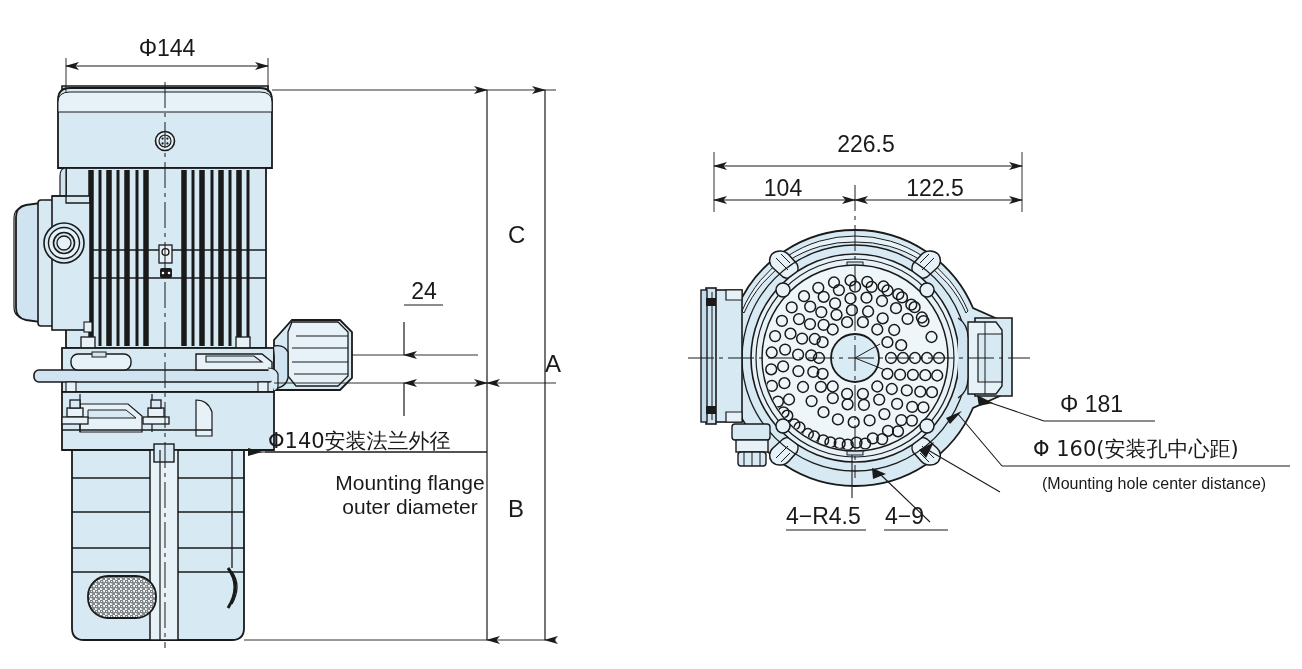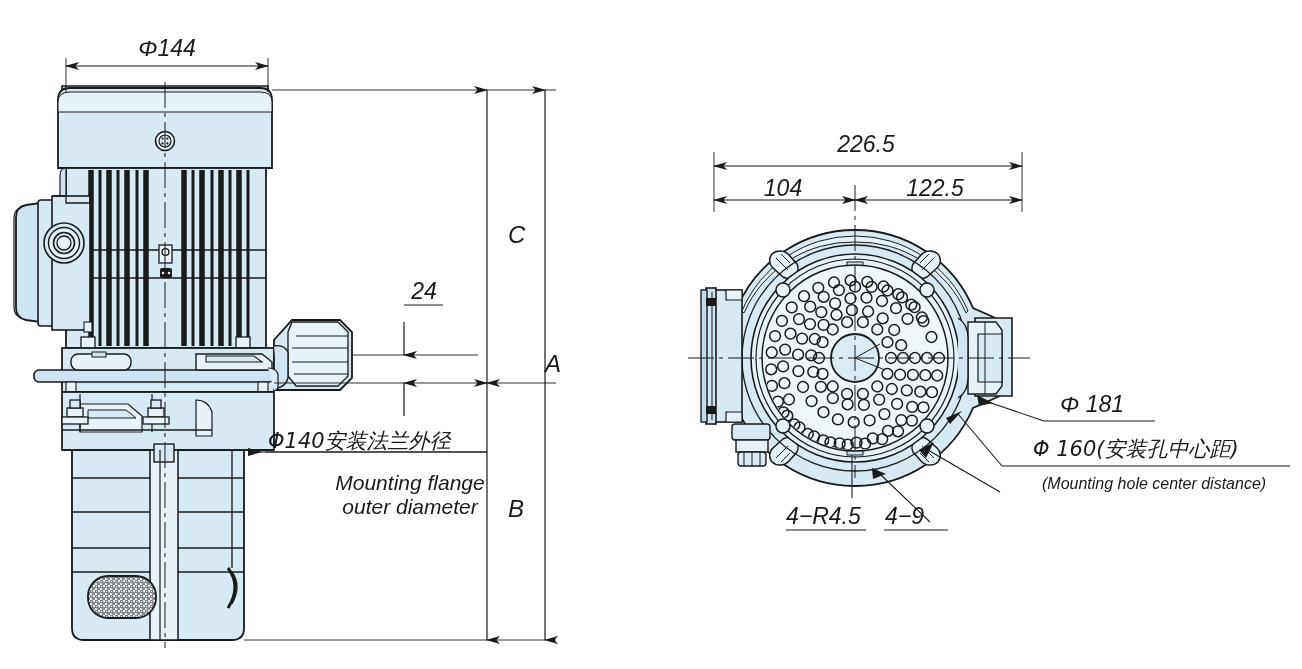--- a/index.html
+++ b/index.html
@@ -2,21 +2,21 @@
 <html><head>
 <meta charset="utf-8">
 <title>Pump Dimensional Drawing</title>
 <style>
   html,body{margin:0;padding:0;background:#ffffff;}
   body{
     width:1302px;height:669px;overflow:hidden;
     font-family:"Liberation Sans","DejaVu Sans",sans-serif;
     color:#1a1a1a;
   }
-  #sheet{position:relative;width:1160px;height:669px;background:#fff;font-style:italic;}
+  #sheet{position:relative;width:1160px;height:669px;background:#fff;}
   svg.draw{position:absolute;left:0;top:0;width:1302px;height:669px;}
   .dimtext{
     font-family:"Liberation Sans","DejaVu Sans",sans-serif;
     font-size:21px;fill:#1a1a1a;
   }
   .dimtext.big{font-size:23px;}
   .dimtext.letter{font-size:24px;}
   .cjk{
     font-family:"DejaVu Sans","Liberation Sans",sans-serif;
     font-size:21px;fill:#1a1a1a;

